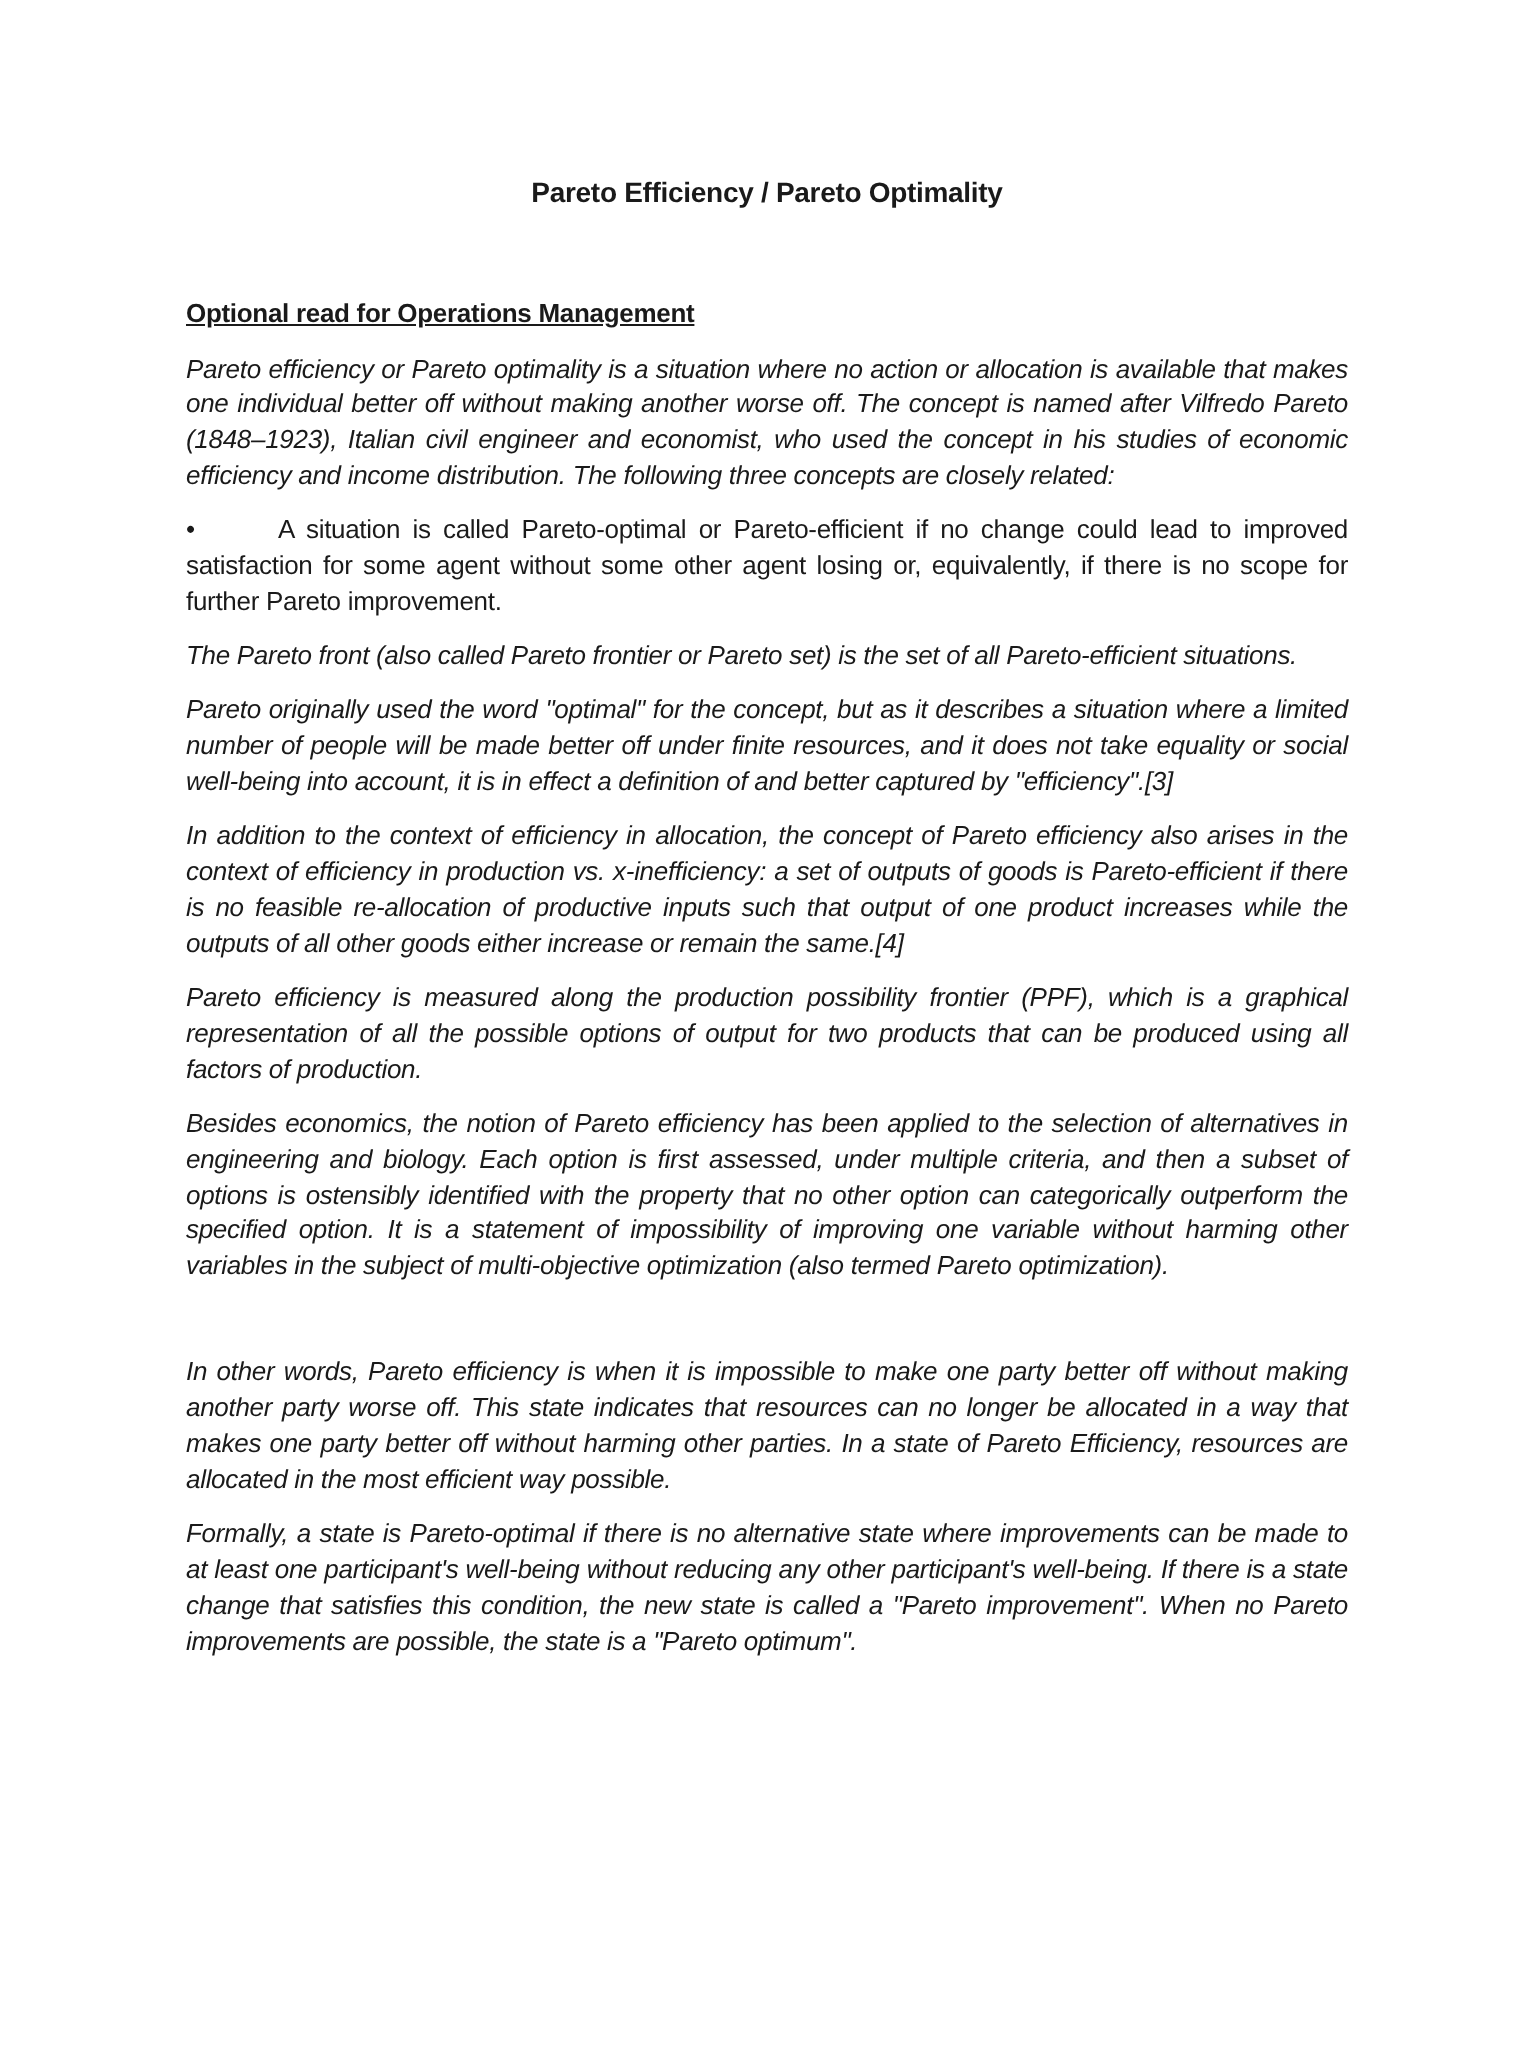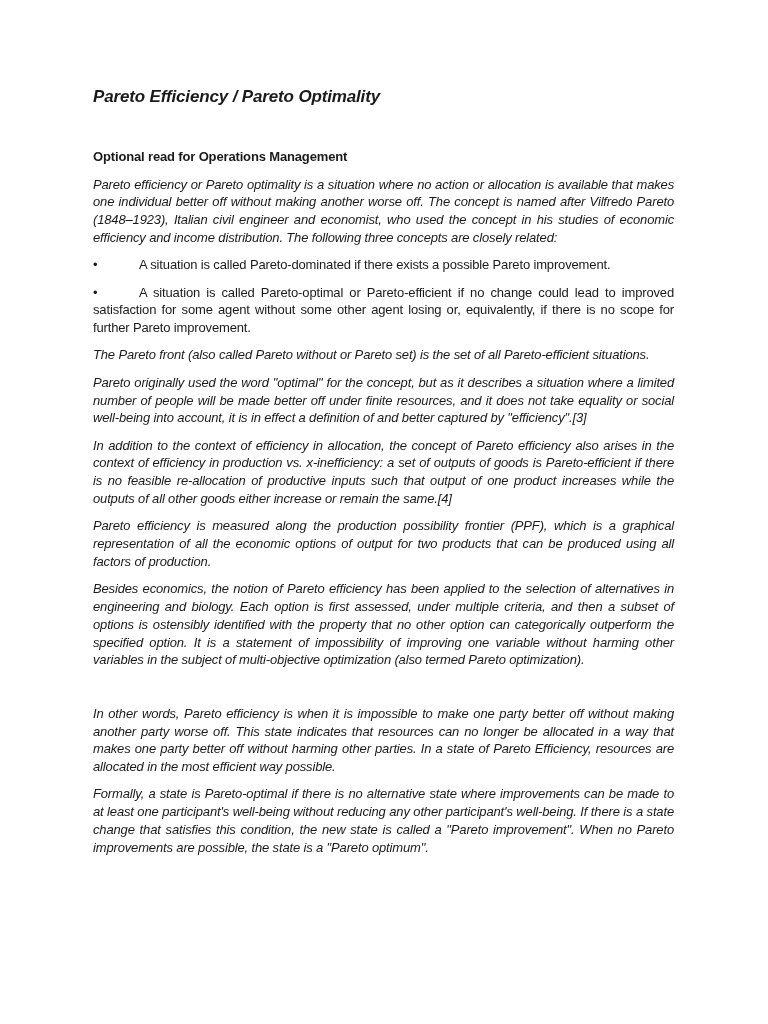--- a/index.html
+++ b/index.html
@@ -18,29 +18,29 @@
     .page {
       position: absolute;
       left: 93px;
       top: 88px;
       width: 581px;
       font-size: 13px;
       line-height: 17.8px;
       letter-spacing: -0.15px;
     }
     .title {
-      text-align: left;
+      text-align: center;
       font-weight: bold;
-      font-size: 17px;
+      font-size: 14px;
       margin: 0 0 42px 0;
-      font-style: italic;
     }
     .subtitle {
       font-weight: bold;
       margin: 0 0 10px 0;
+      text-decoration: underline;
     }
     p {
       margin: 0 0 9.5px 0;
       text-align: justify;
       font-style: italic;
     }
     .bullet {
       margin: 0 0 9.5px 0;
       text-align: justify;
     }
@@ -53,24 +53,23 @@
     }
   </style>
 </head>
 <body>
 
 <div class="page">
   <div class="title">Pareto Efficiency / Pareto Optimality</div>
   <div class="subtitle">Optional read for Operations Management</div>
   <p>Pareto efficiency or Pareto optimality is a situation where no action or allocation is available that makes one individual better off without making another worse off. The concept is named after Vilfredo Pareto (1848–1923), Italian civil engineer and economist, who used the concept in his studies of economic efficiency and income distribution. The following three concepts are closely related:</p>
 
-  <div class="bullet"><span class="bullet-dot">•</span><span>A situation is called Pareto-dominated if there exists a possible Pareto improvement.</span></div>
   <div class="bullet"><span class="bullet-dot">•</span><span>A situation is called Pareto-optimal or Pareto-efficient if no change could lead to improved satisfaction for some agent without some other agent losing or, equivalently, if there is no scope for further Pareto improvement.</span></div>
 
-  <p>The Pareto front (also called Pareto without or Pareto set) is the set of all Pareto-efficient situations.</p>
+  <p>The Pareto front (also called Pareto frontier or Pareto set) is the set of all Pareto-efficient situations.</p>
   <p>Pareto originally used the word "optimal" for the concept, but as it describes a situation where a limited number of people will be made better off under finite resources, and it does not take equality or social well-being into account, it is in effect a definition of and better captured by "efficiency".[3]</p>
   <p>In addition to the context of efficiency in allocation, the concept of Pareto efficiency also arises in the context of efficiency in production vs. x-inefficiency: a set of outputs of goods is Pareto-efficient if there is no feasible re-allocation of productive inputs such that output of one product increases while the outputs of all other goods either increase or remain the same.[4]</p>
-  <p>Pareto efficiency is measured along the production possibility frontier (PPF), which is a graphical representation of all the economic options of output for two products that can be produced using all factors of production.</p>
+  <p>Pareto efficiency is measured along the production possibility frontier (PPF), which is a graphical representation of all the possible options of output for two products that can be produced using all factors of production.</p>
   <p>Besides economics, the notion of Pareto efficiency has been applied to the selection of alternatives in engineering and biology. Each option is first assessed, under multiple criteria, and then a subset of options is ostensibly identified with the property that no other option can categorically outperform the specified option. It is a statement of impossibility of improving one variable without harming other variables in the subject of multi-objective optimization (also termed Pareto optimization).</p>
   <div class="gap"></div>
   <p>In other words, Pareto efficiency is when it is impossible to make one party better off without making another party worse off.  This state indicates that resources can no longer be allocated in a way that makes one party better off without harming other parties. In a state of Pareto Efficiency, resources are allocated in the most efficient way possible.</p>
   <p>Formally, a state is Pareto-optimal if there is no alternative state where improvements can be made to at least one participant's well-being without reducing any other participant's well-being. If there is a state change that satisfies this condition, the new state is called a "Pareto improvement". When no Pareto improvements are possible, the state is a "Pareto optimum".</p>
 </div>
 
 </body></html>

